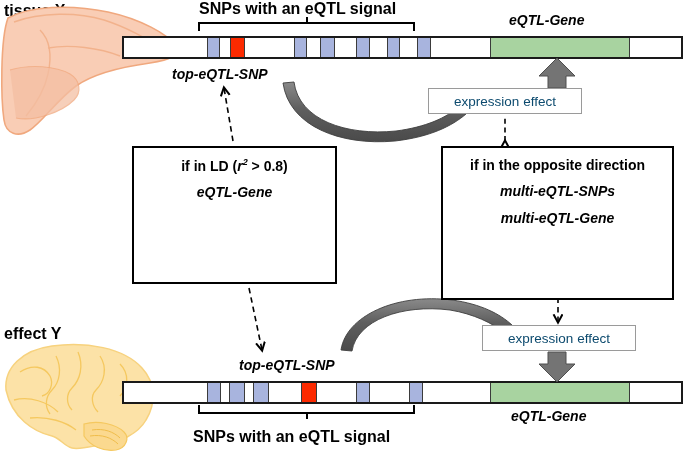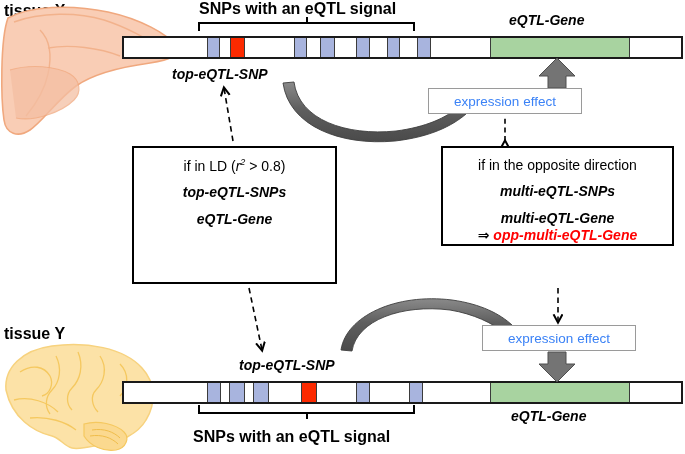--- a/index.html
+++ b/index.html
@@ -46,32 +46,32 @@
   #eqtl-gene-label-top{left:509px;top:12px;font-size:14px;font-style:italic;}
   #top-eqtl-snp-label-bottom{left:239px;top:357px;font-size:14px;font-style:italic;}
   #eqtl-gene-label-bottom{left:511px;top:408px;font-size:14px;font-style:italic;}
 
   
   .decbox{
     position:absolute;border:2px solid #000;background:#fff;
     box-sizing:border-box;text-align:center;
   }
   #ld-box{left:132px;top:146px;width:205px;height:138px;}
-  #opp-box{left:441px;top:146px;width:233px;height:100px;}
-  .decbox .head{font-size:14px;font-weight:normal;margin-top:9px;}
+  #opp-box{left:441px;top:146px;width:233px;height:154px;}
+  .decbox .head{font-size:14px;font-weight:bold;margin-top:9px;}
   .decbox .grp{margin-top:10px;}
   .decbox .ln{font-size:14px;font-weight:bold;font-style:italic;line-height:1.22;white-space:nowrap;}
   .decbox .ln.red{color:#ff0000;}
   .decbox .arrowglyph{font-style:normal;}
   sup.sq{font-size:9px;vertical-align:super;font-style:italic;}
 
   
   .exprbox{
     position:absolute;border:1.5px solid #9a9a9a;background:#fff;
-    box-sizing:border-box;font-size:13.5px;color:#3b82f6;
+    box-sizing:border-box;font-size:13.5px;color:#0c4a6e;
     display:flex;align-items:center;justify-content:center;
   }
   #expr-box-top{left:428px;top:88px;width:154px;height:26px;}
   #expr-box-bottom{left:482px;top:325px;width:154px;height:26px;}
 
   svg.overlay{position:absolute;left:0;top:0;width:685px;height:454px;pointer-events:none;}
 </style>
 </head>
 <body>
 
@@ -124,21 +124,21 @@
     <path d="M120 26 C 130 36, 128 50, 120 58" fill="none" stroke="#f5c85f" stroke-width="1.3"></path>
     <path d="M14 62 C 30 58, 48 64, 58 74" fill="none" stroke="#f5c85f" stroke-width="1.3"></path>
     <path d="M30 80 C 48 78, 66 84, 76 92" fill="none" stroke="#f5c85f" stroke-width="1.3"></path>
     <path d="M84 86 C 98 82, 116 86, 124 94 C 130 100, 126 110, 116 112
              C 104 114, 90 108, 84 98 Z" fill="#fbd98f" stroke="#f5c85f" stroke-width="1.2"></path>
     <path d="M92 92 C 104 90, 114 94, 120 100" fill="none" stroke="#f0bd4b" stroke-width="1"></path>
     <path d="M90 98 C 102 96, 112 100, 118 106" fill="none" stroke="#f0bd4b" stroke-width="1"></path>
   </g>
 </svg>
 
-<div class="abs lbl" id="tissue-y-label">tissue Y</div>
+<div class="abs lbl" id="tissue-y-label">effect Y</div>
 
 <div class="chrom" id="chrom-bottom">
   <div class="blk snp" style="left:83px;width:14px;"></div>
   <div class="blk snp" style="left:105px;width:16px;"></div>
   <div class="blk snp" style="left:129px;width:16px;"></div>
   <div class="blk top-snp" style="left:177px;width:16px;"></div>
   <div class="blk snp" style="left:232px;width:14px;"></div>
   <div class="blk snp" style="left:285px;width:14px;"></div>
   <div class="blk gene" style="left:366px;width:140px;"></div>
 </div>
@@ -195,36 +195,33 @@
 
   <g>
     <path d="M558 288 L 558 322" stroke="#000" stroke-width="1.6" stroke-dasharray="5.5,4" fill="none" marker-end="url(#dash-head)"></path>
   </g>
 </svg>
 
 <div class="decbox" id="ld-box" style="z-index:3;">
   <div class="head"><span>if in LD (</span><i>r</i><sup class="sq">2</sup><span> &gt; 0.8)</span></div>
 
   <div class="grp">
-    <div class="ln">top-eQTL-SNPs</div>
   </div>
 
   <div class="grp">
     <div class="ln">eQTL-Gene</div>
   </div>
 </div>
 
 <div class="decbox" id="opp-box" style="z-index:3;">
   <div class="head">if in the opposite direction</div>
 
   <div class="grp">
     <div class="ln">multi-eQTL-SNPs</div>
   </div>
 
   <div class="grp">
     <div class="ln">multi-eQTL-Gene</div>
-    <div class="ln red"><span class="arrowglyph" style="color:#000;">⇒</span>
-      <span>opp-multi-eQTL-Gene</span></div>
   </div>
 </div>
 
 <div class="exprbox" id="expr-box-top" style="z-index:3;">expression effect</div>
 <div class="exprbox" id="expr-box-bottom" style="z-index:3;">expression effect</div>
 
 </body></html>

